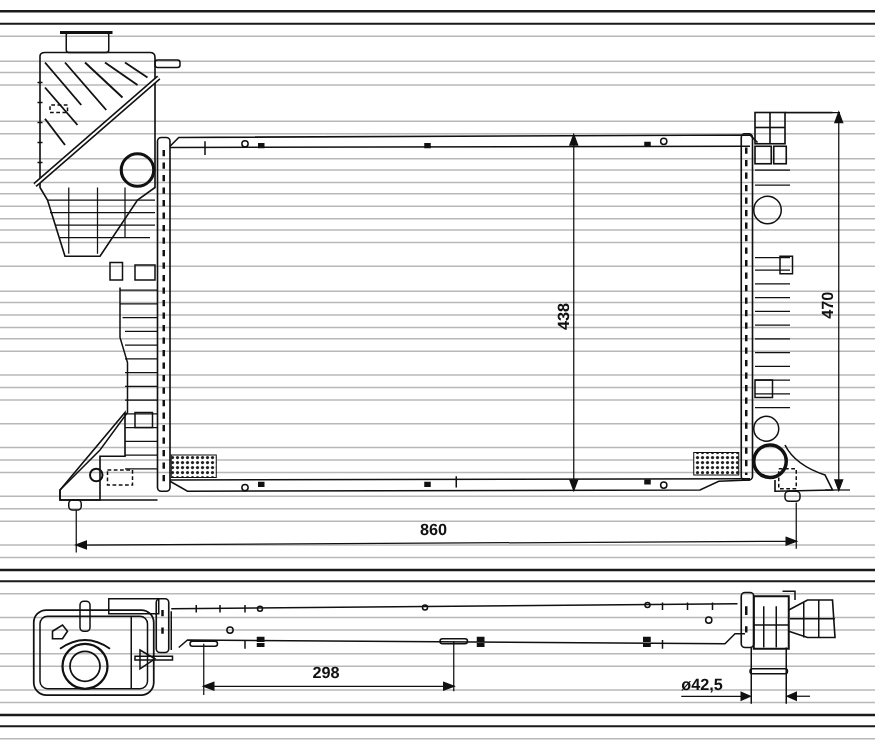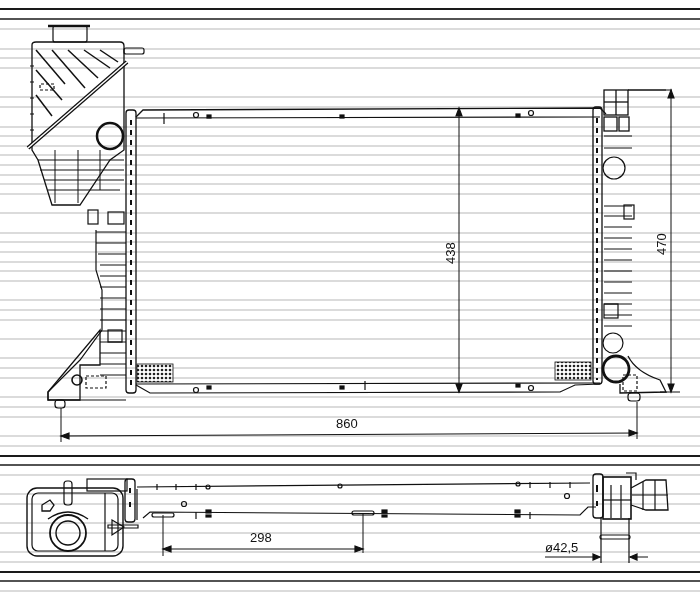--- a/index.html
+++ b/index.html
@@ -1,17 +1,17 @@
 <!DOCTYPE html>
 <html><head>
 <meta charset="utf-8">
 <style>
   html, body { margin: 0; padding: 0; background: #ffffff; }
   body { width: 700px; height: 592px; overflow: hidden; font-family: "Liberation Sans", sans-serif; }
-  #canvas { position: relative; width: 700px; height: 576px; }
+  #canvas { position: relative; width: 700px; height: 576px; font-weight: bold; }
   svg { position: absolute; left: 0; top: 0; }
   .dimtext { font-family: "Liberation Sans", sans-serif; font-size: 13px; fill: #111; }
 </style>
 </head>
 <body>
 
 <div id="canvas">
 <svg width="700" height="592" viewBox="0 0 700 592">
 
   <g stroke="#b8b8b8" stroke-width="1.2">

